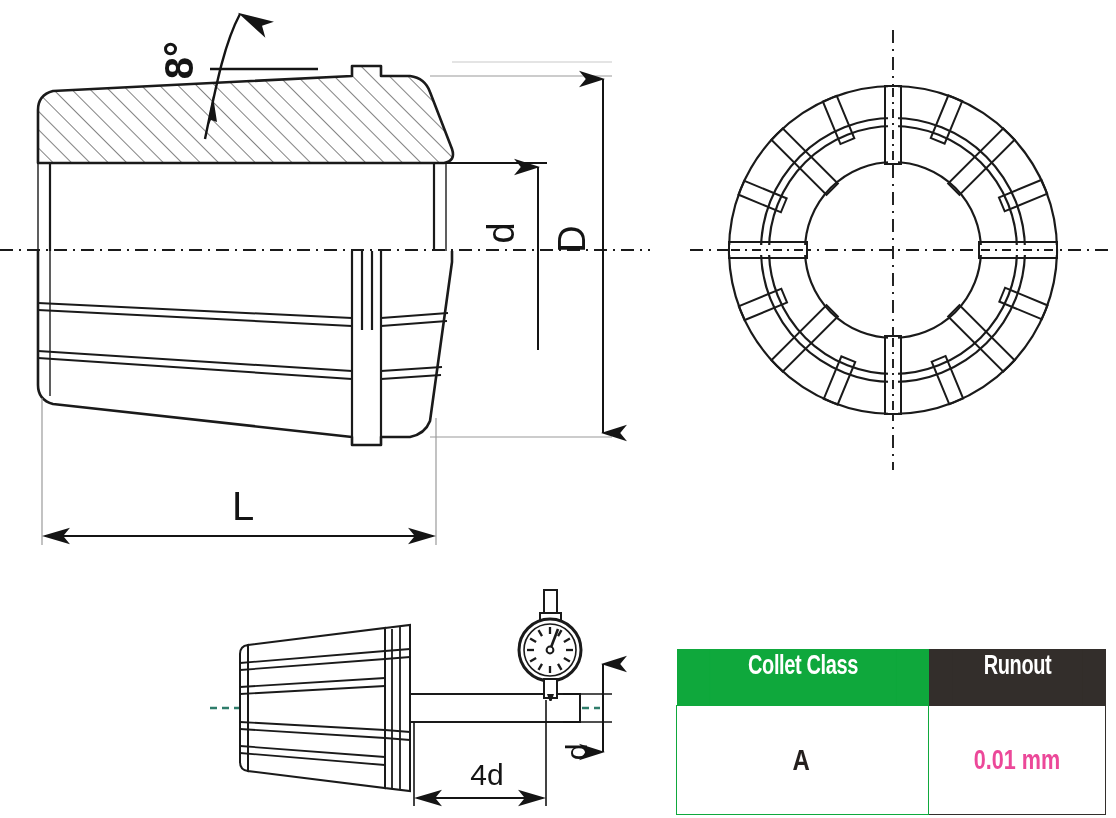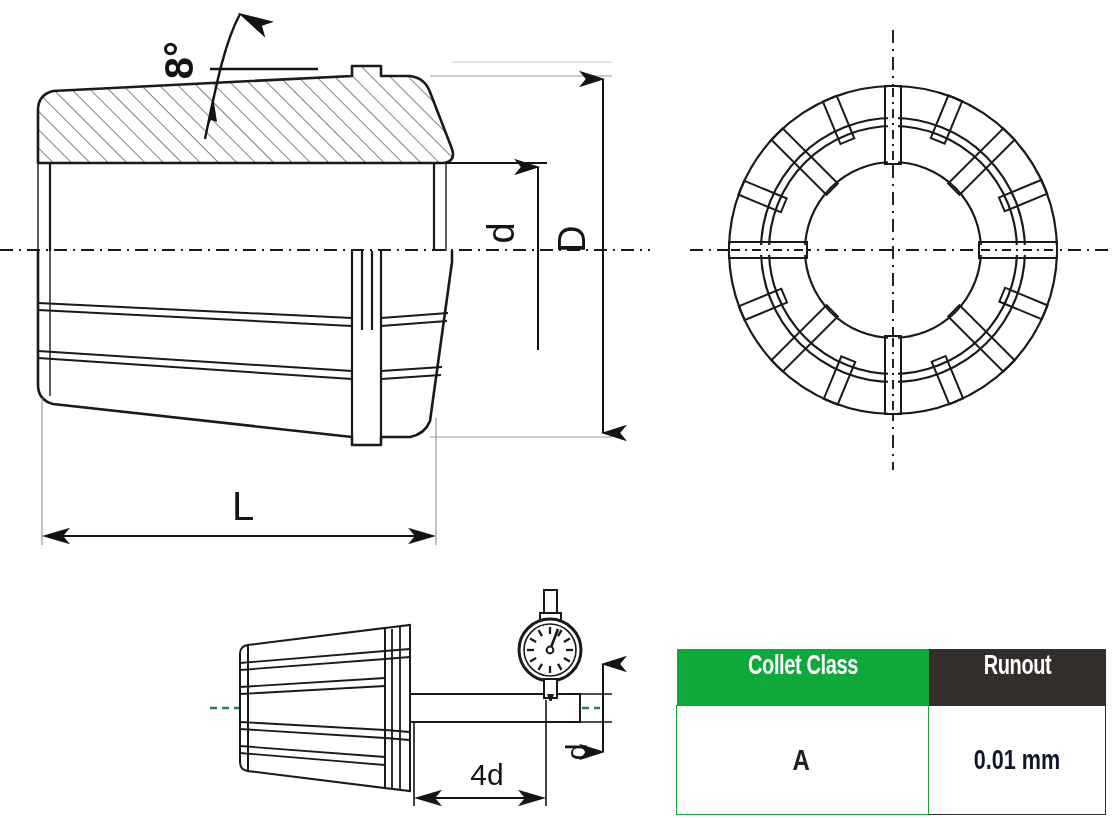--- a/index.html
+++ b/index.html
@@ -37,21 +37,21 @@
     transform:scaleX(0.74);
   }
   .hcell-class{background:var(--green);width:252px;height:54px;border:0;}
   .hcell-runout{background:var(--dark);width:177px;height:54px;border:0;}
   .cell-class{
     border:1.6px solid var(--green);background:#ffffff;
     height:56px;font-size:30px;font-weight:bold;color:#241f1d;
   }
   .cell-runout{
     border:1.6px solid var(--dark);background:#ffffff;
-    height:56px;font-size:27px;font-weight:bold;color:#0f172a;
+    height:56px;font-size:27px;font-weight:bold;color:#ec4899;
   }
   .cell-class span,.cell-runout span{display:inline-block;transform:scaleX(0.80);}
   .cell-class span{letter-spacing:3px;}
 </style>
 </head>
 <body>
 
 <div id="root">
 
   <svg id="drawing-svg" width="1116" height="818" viewBox="0 0 1116 818" xmlns="http://www.w3.org/2000/svg">

